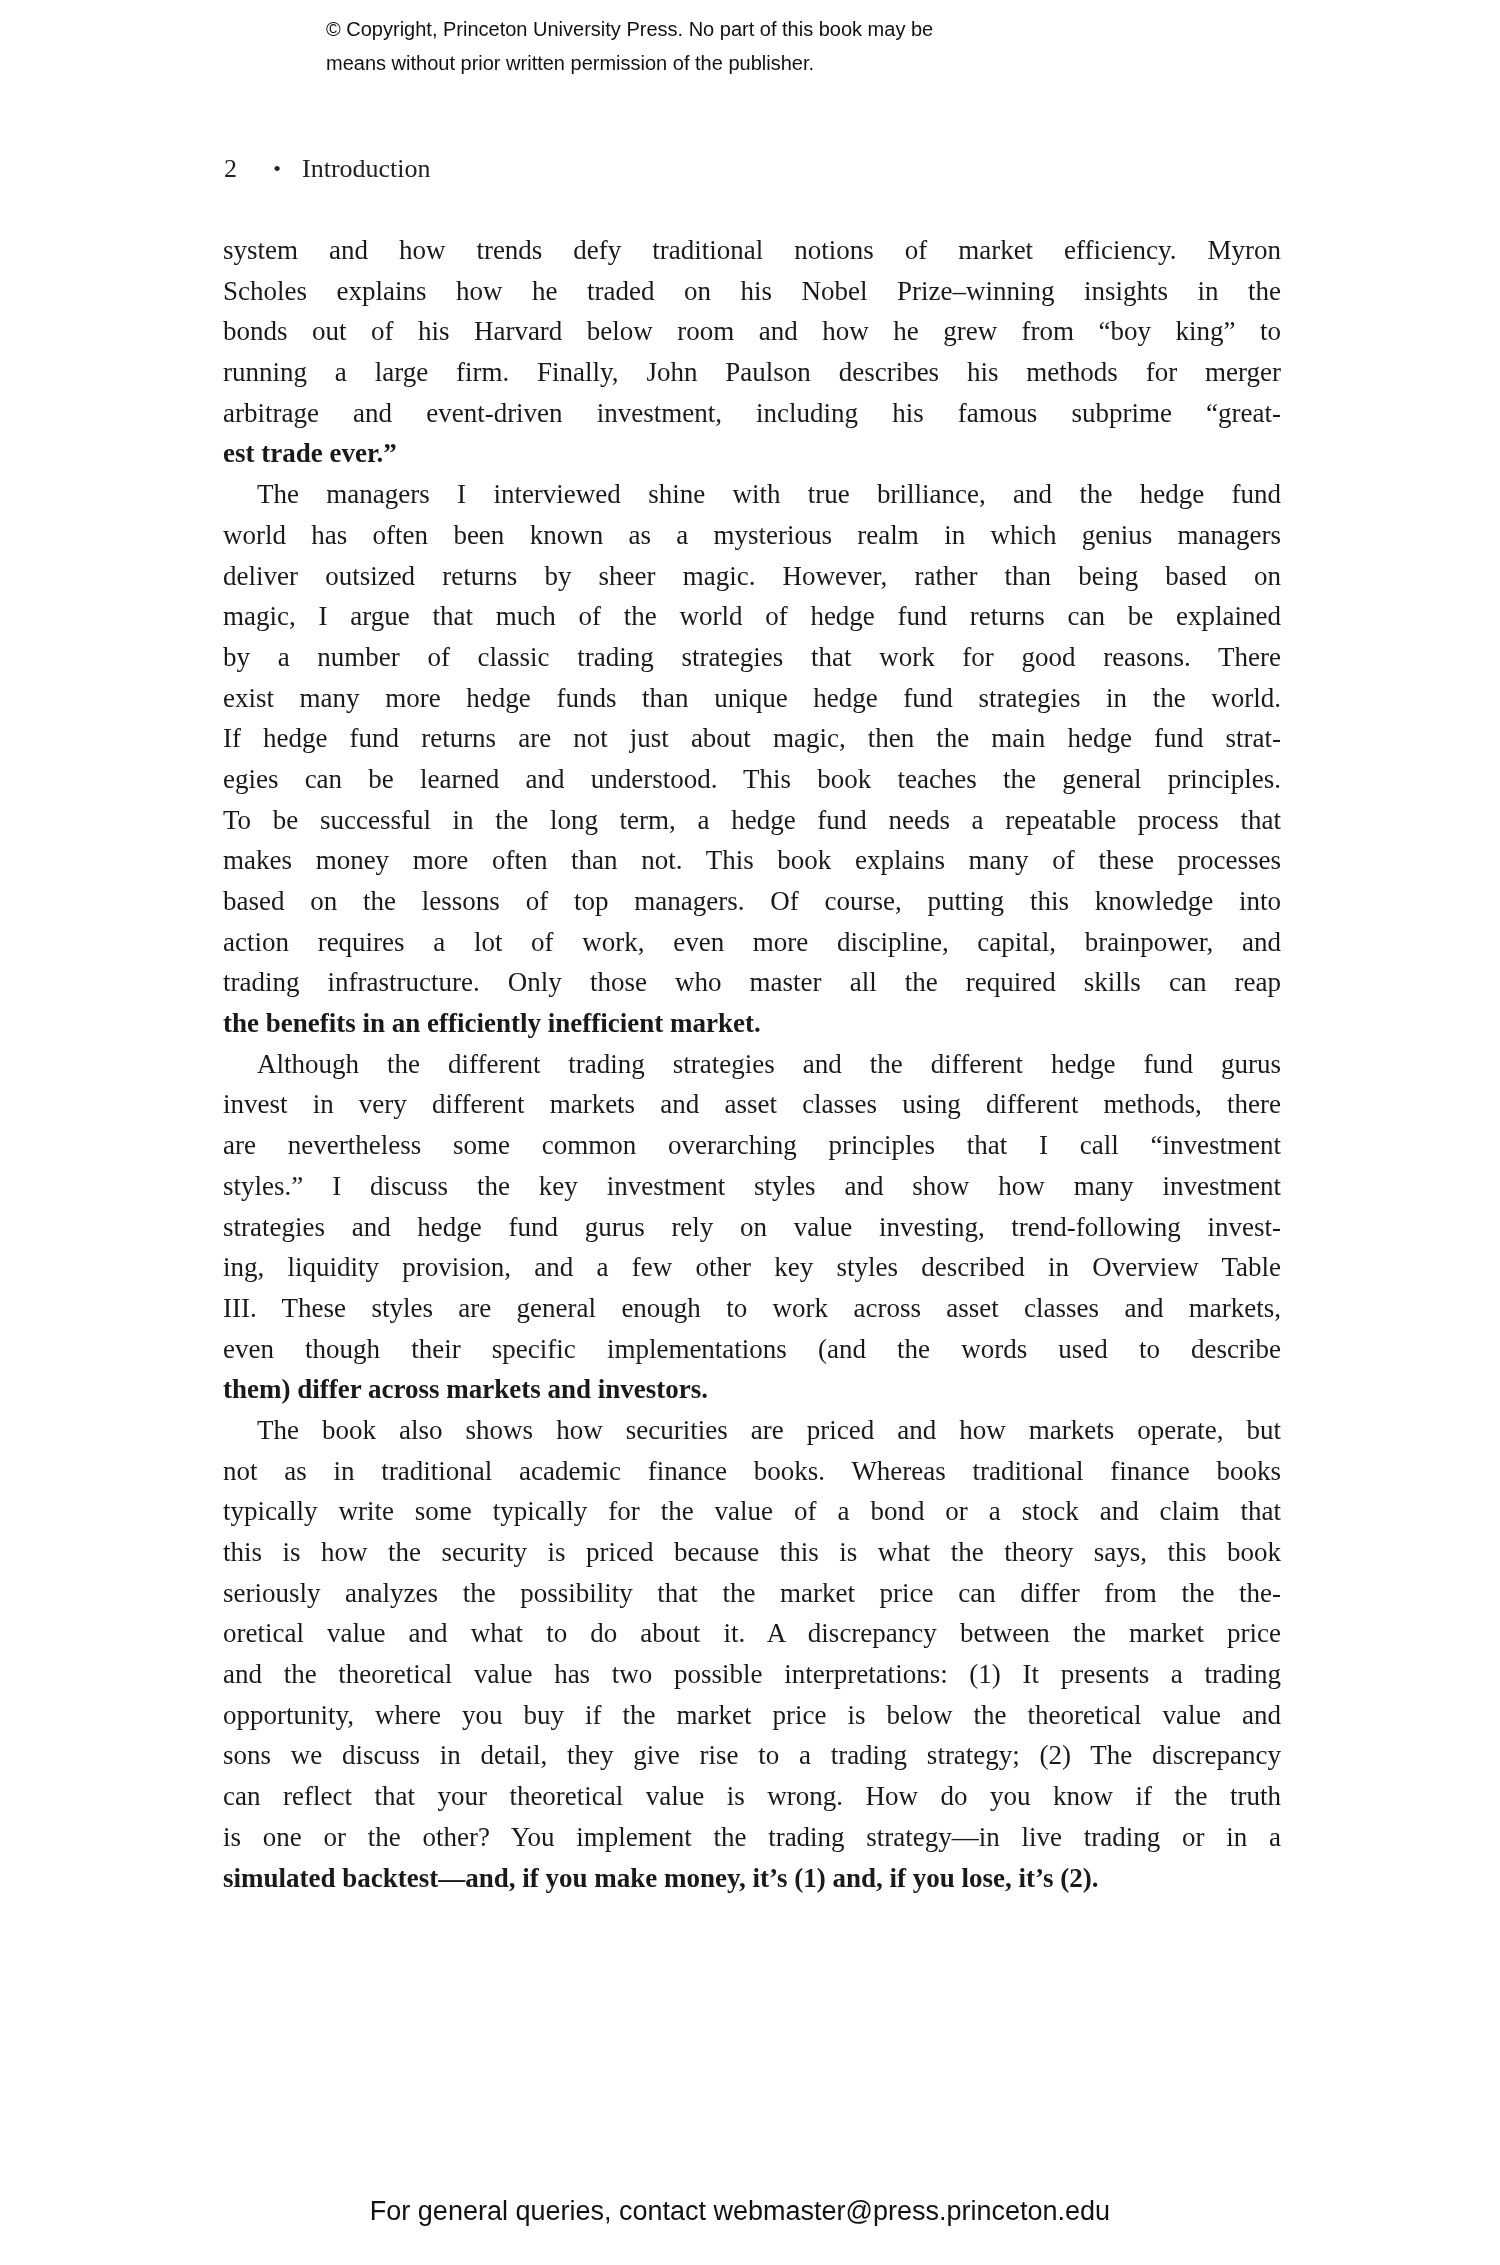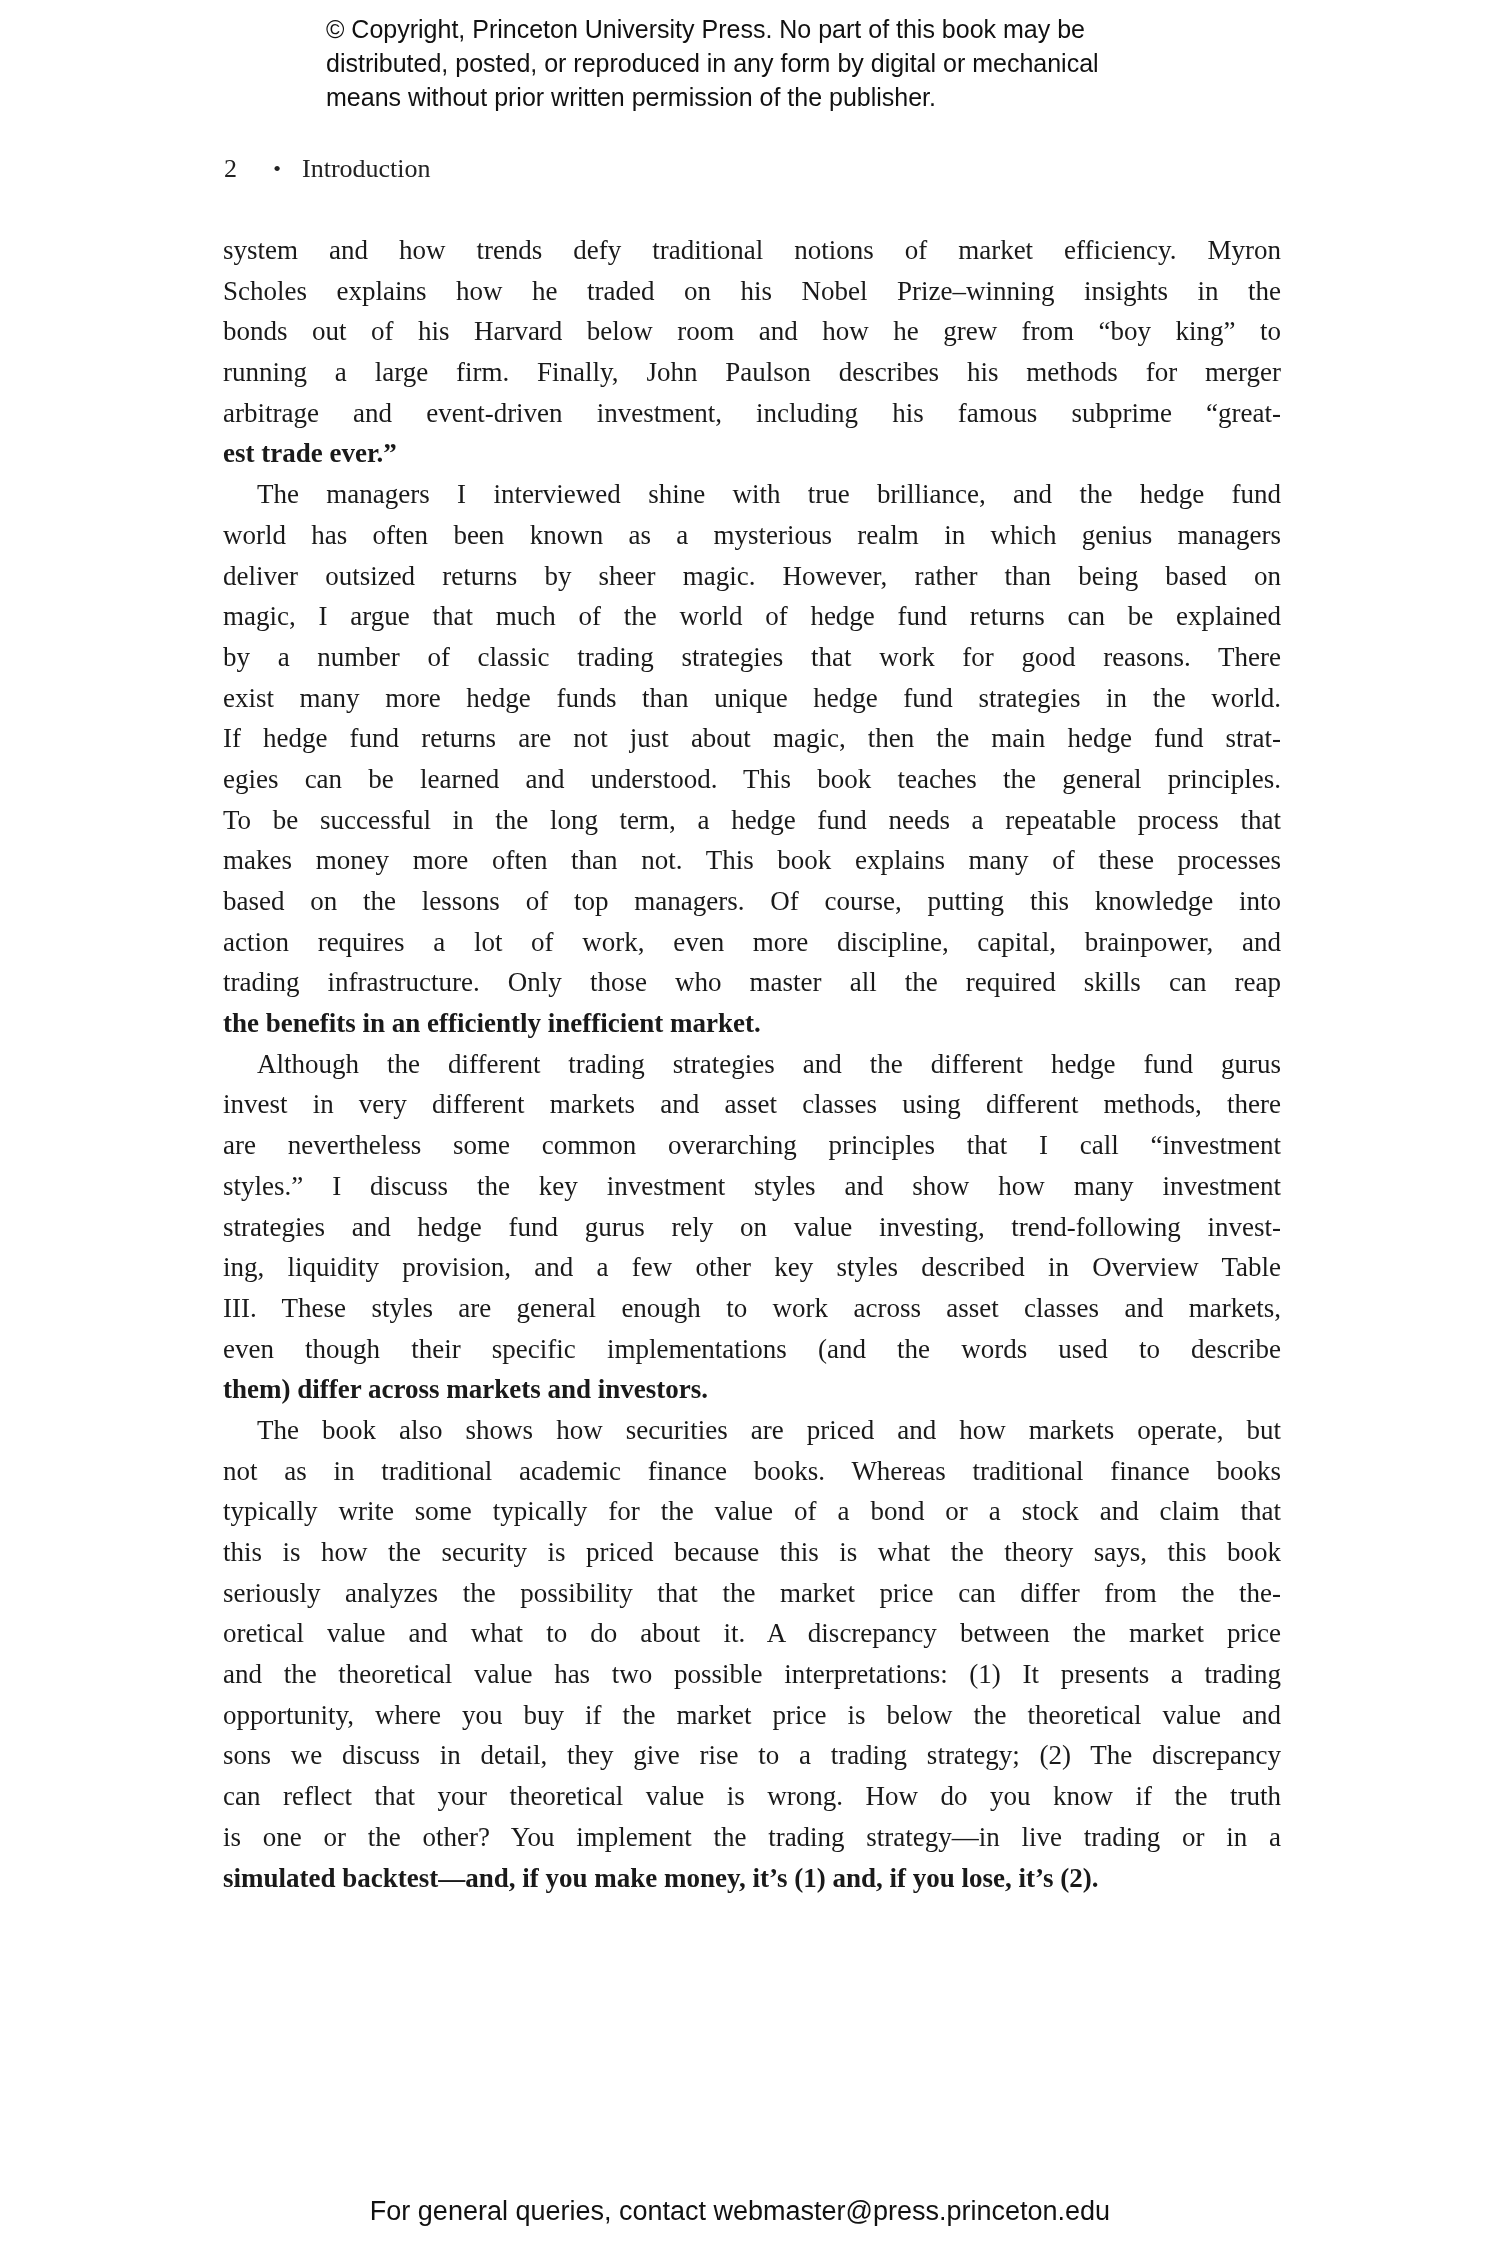--- a/index.html
+++ b/index.html
@@ -1,19 +1,19 @@
 <!DOCTYPE html>
 <html><head>
 <meta charset="utf-8">
 <style>
   html, body { margin: 0; padding: 0; background: #ffffff; }
   body { width: 1500px; height: 2265px; position: relative; overflow: hidden; color: #1a1a1a; }
   .copyright {
     position: absolute; left: 326px; top: 12px; width: 900px;
-    font-family: "Liberation Sans", sans-serif; font-size: 25px; line-height: 34px; color: #111;
+    font-family: "Liberation Sans", sans-serif; font-size: 20px; line-height: 34px; color: #111;
   }
   .running-head {
     position: absolute; left: 224px; top: 154px;
     font-family: "Liberation Serif", serif; font-size: 26px; color: #222;
     display: flex; align-items: center;
   }
   .running-head .pgnum { width: 28px; }
   .running-head .bullet { width: 50px; text-align: center; font-size: 22px; }
   .body-text {
     position: absolute; left: 223px; top: 230px; width: 1058px;
@@ -28,21 +28,20 @@
   .footer {
     position: absolute; left: 0; width: 1480px; top: 2196px; text-align: center;
     font-family: "Liberation Sans", sans-serif; font-size: 27px; color: #111;
   }
 </style>
 </head>
 <body>
 
 <div class="copyright">
   <div>© Copyright, Princeton University Press. No part of this book may be</div>
-  <div>distributed, posted, or reproduced in any form by digital or mechanical</div>
   <div>means without prior written permission of the publisher.</div>
 </div>
 
 <div class="running-head">
   <span class="pgnum">2</span>
   <span class="bullet">•</span>
   <span>Introduction</span>
 </div>
 
 <div class="body-text" id="body-text">

